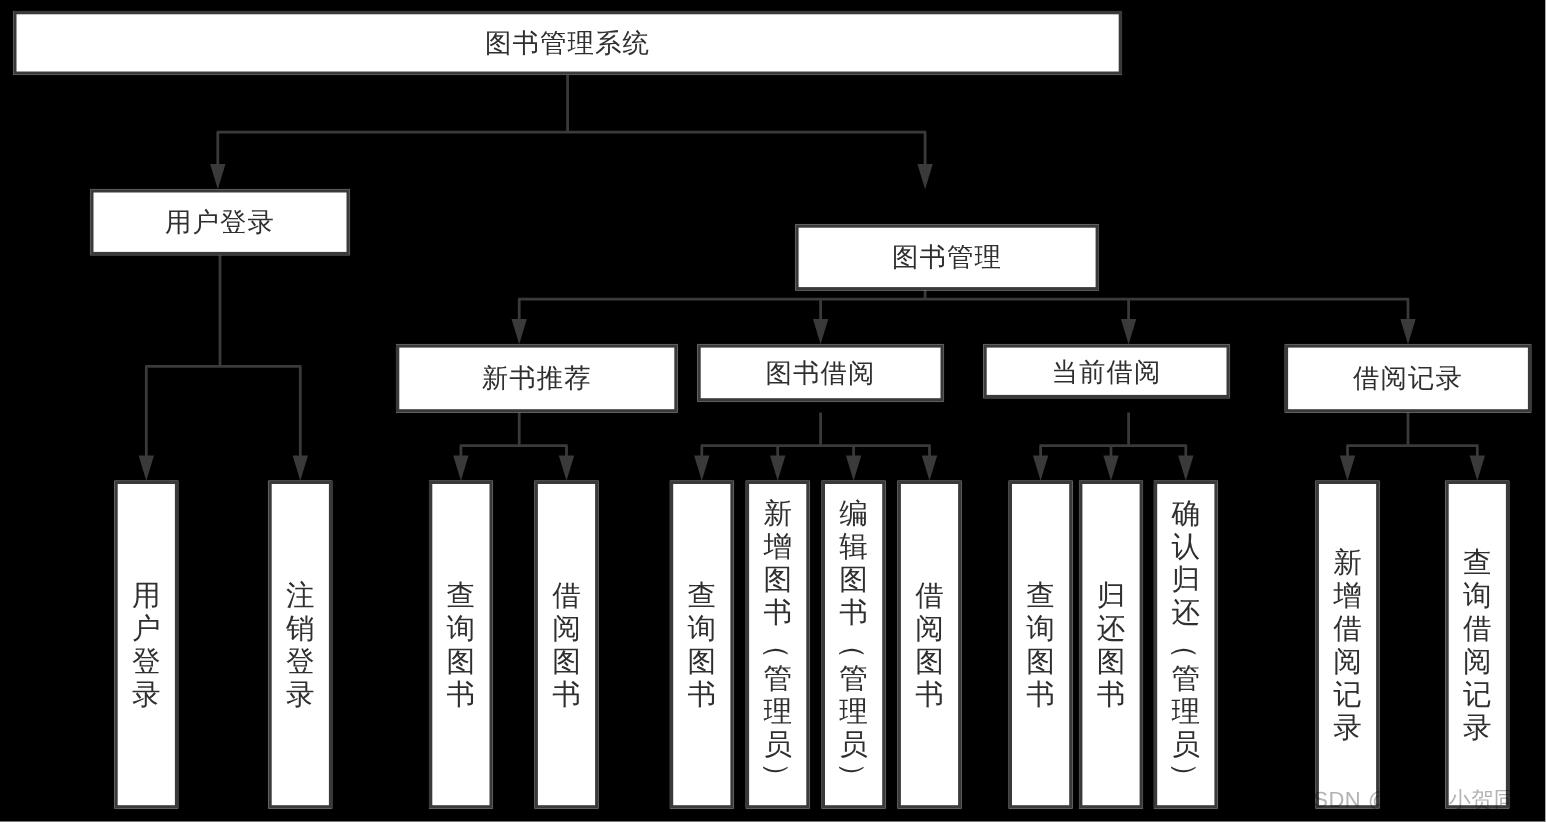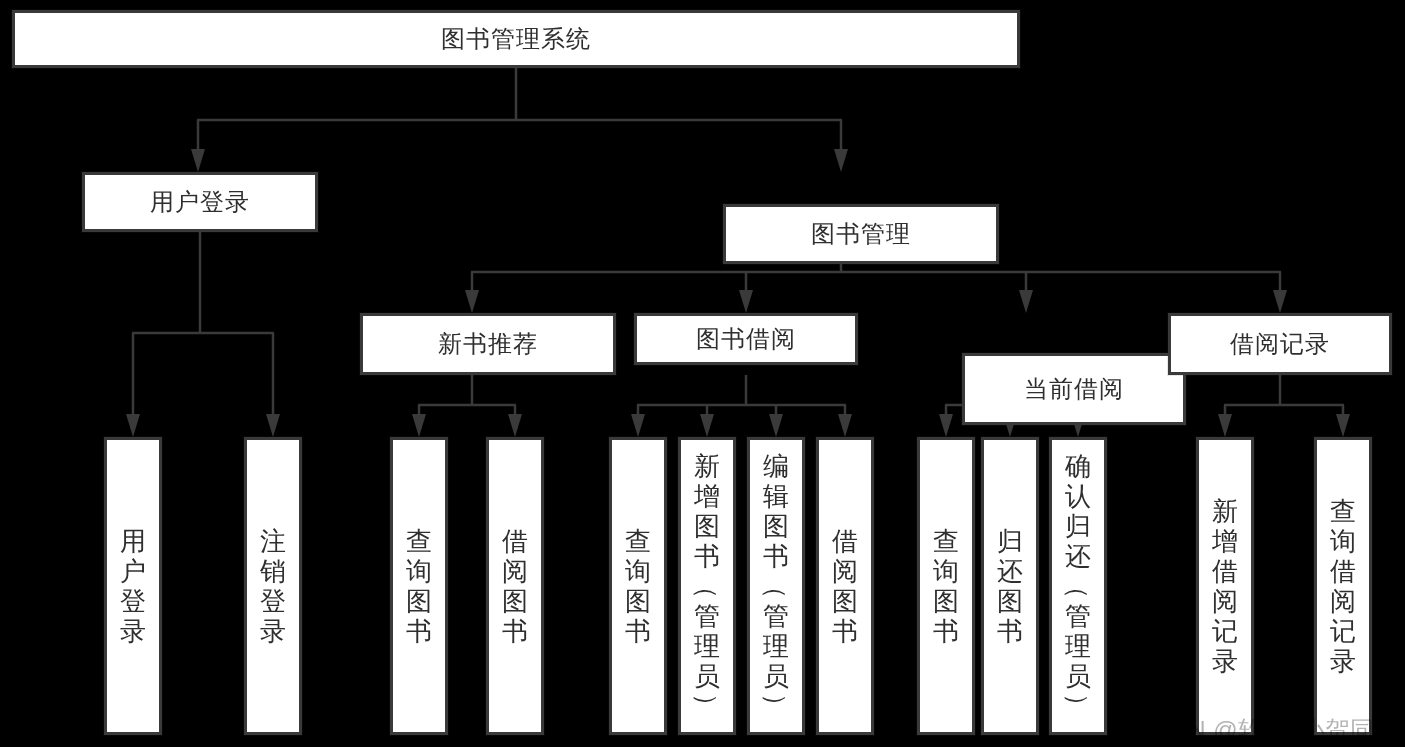--- a/index.html
+++ b/index.html
@@ -60,40 +60,40 @@
   }
   .leaf span.rot {
     transform: rotate(90deg);
   }
   
   #node-root      { left: 12px;   top: 10px;  width: 1008px; height: 58px; }
   #node-l2-login  { left: 82px;   top: 172px; width: 236px;  height: 60px; font-family: Liberation Serif, serif; }
   #node-l2-mgmt   { left: 723px;  top: 172px; width: 276px;  height: 60px; margin-top: 32px; }
   #node-l3-rec    { left: 360px;  top: 313px; width: 256px;  height: 62px; }
   #node-l3-borrow { left: 634px;  top: 313px; width: 224px;  height: 52px; }
-  #node-l3-cur    { left: 962px;  top: 313px; width: 224px;  height: 72px; margin-top: 40px; }
+  #node-l3-cur    { left: 894px;  top: 313px; width: 224px;  height: 49px; }
   #node-l3-rcd    { left: 1168px; top: 313px; width: 224px;  height: 62px; text-align: center; }
   #leaf-a1 { left: 104px; }
   #leaf-a2 { left: 244px; }
   #leaf-b1 { left: 390px; }
   #leaf-b2 { left: 486px; }
   #leaf-c1 { left: 609px; }
   #leaf-c2 { left: 678px; }
   #leaf-c3 { left: 747px; }
   #leaf-c4 { left: 816px; }
   #leaf-d1 { left: 917px; }
   #leaf-d2 { left: 981px; }
   #leaf-d3 { left: 1049px; }
   #leaf-e1 { left: 1196px; }
   #leaf-e2 { left: 1314px; }
   #watermark {
     position: absolute;
     right: 6px;
     top: 714px;
-    font-size: 24px;
+    font-size: 20px;
     color: #b3b3b3;
     letter-spacing: 0.5px;
     mix-blend-mode: multiply;
     white-space: nowrap;
   }
 </style>
 </head>
 <body>
 
 <div id="canvas">

